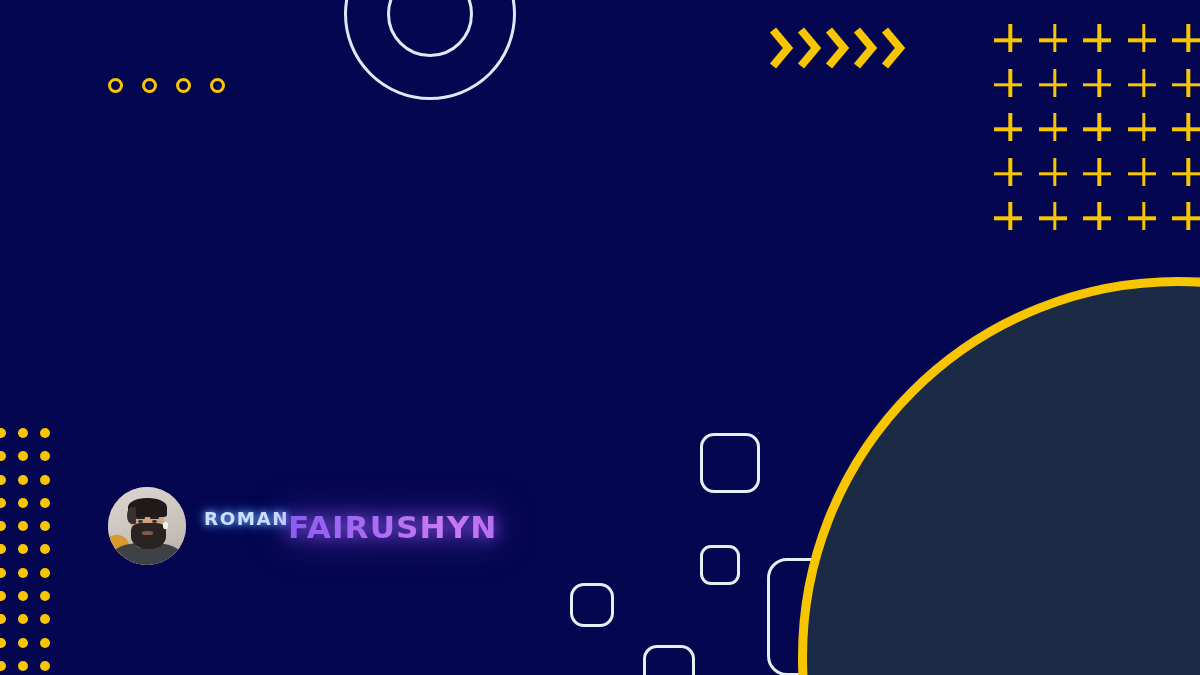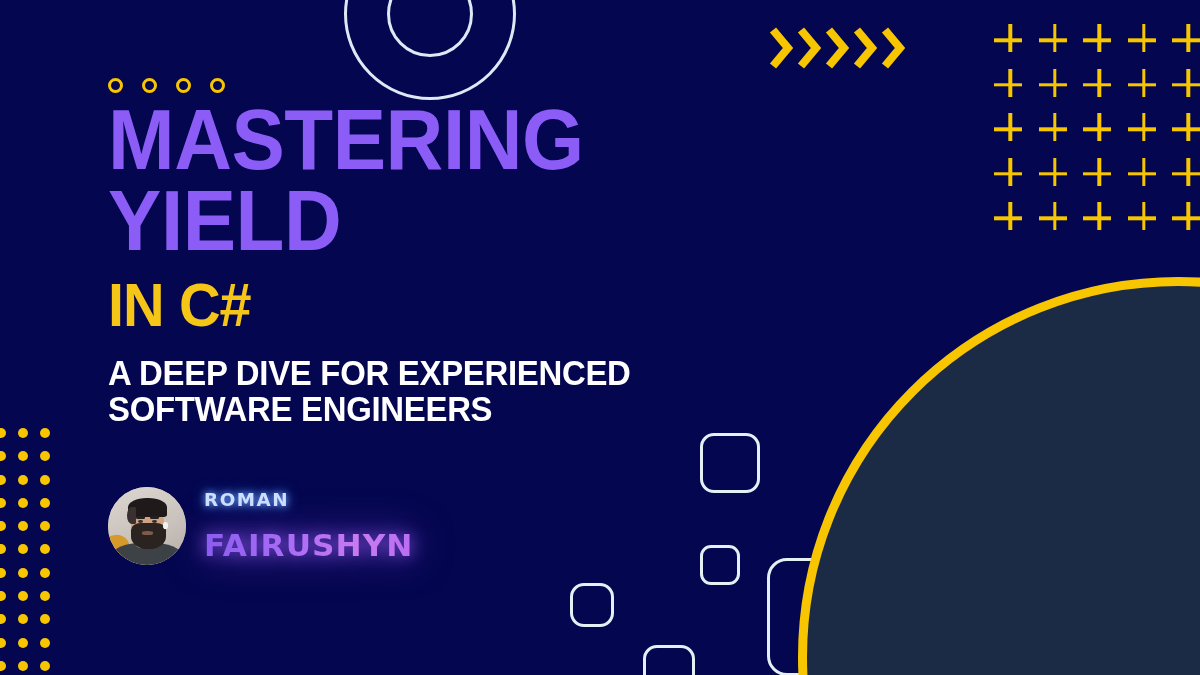--- a/index.html
+++ b/index.html
@@ -147,21 +147,21 @@
   #avatar .beard    { position:absolute; left:29%; top:46%; width:45%; height:33%; background:#2b2320; border-radius:28% 28% 48% 48%; }
   #avatar .mouthgap { position:absolute; left:44%; top:56%; width:14%; height:5%; background:#7d5a4c; border-radius:40%; }
   #avatar .hair     { position:absolute; left:26%; top:14%; width:50%; height:25%; background:#20191a; border-radius:48% 48% 12% 12%; }
   #avatar .fade     { position:absolute; left:24%; top:26%; width:12%; height:22%; background:#3a3030; border-radius:50% 10% 10% 50%; }
   #avatar .brow-l   { position:absolute; left:36%; top:37%; width:11%; height:3.5%; background:#24201e; border-radius:2px; }
   #avatar .brow-r   { position:absolute; left:54%; top:37%; width:11%; height:3.5%; background:#24201e; border-radius:2px; }
   #avatar .eye-l    { position:absolute; left:38%; top:42%; width:7%; height:4%; background:#34302e; border-radius:50%; }
   #avatar .eye-r    { position:absolute; left:56%; top:42%; width:7%; height:4%; background:#34302e; border-radius:50%; }
   #avatar .bud      { position:absolute; left:70%; top:45%; width:7%; height:9%; background:#f3f1ee; border-radius:40%; }
 
-  #author-name { display:flex; flex-direction:column; line-height:1;gap:19px; }
+  #author-name { display:flex; flex-direction:row; line-height:1; }
   #a-first {
     font-family:"DejaVu Sans", sans-serif;
     font-weight:bold;
     font-size:18px;
     letter-spacing:1.5px;
     color:#cfe0ff;
     text-shadow:0 0 7px #6fa4ff, 0 0 14px #3f7de0;
     transform:scaleX(1.02);
     transform-origin:left center;
   }
@@ -280,27 +280,20 @@
   <div class="rsq deco" id="rsq-1"></div>
   <div class="rsq deco" id="rsq-2"></div>
   <div class="rsq deco" id="rsq-3"></div>
   <div class="rsq deco" id="rsq-4"></div>
   <div class="rsq deco" id="rsq-5"></div>
 
   <div id="code-circle">
     <div id="code-body"><span class="ln"></span><span class="ln">&nbsp;</span><span class="ln"></span><span class="ln">&nbsp;</span><span class="ln"></span><span class="ln"></span><span class="ln"></span><span class="ln"></span></div>
   </div>
 
-  <div id="title-block">
-    <div class="t-line" id="t-mastering">MASTERING</div>
-    <div class="t-line" id="t-yield">YIELD</div>
-    <div class="t-line" id="t-incsharp">IN C#</div>
-    <div id="subtitle">A DEEP DIVE FOR EXPERIENCED
-SOFTWARE ENGINEERS</div>
-  </div>
 
   <div id="author">
     <div id="avatar">
       <div class="bg-wall"></div>
       <div class="sleeve"></div>
       <div class="shirt"></div>
       <div class="neck"></div>
       <div class="face"></div>
       <div class="beard"></div>
       <div class="mouthgap"></div>

